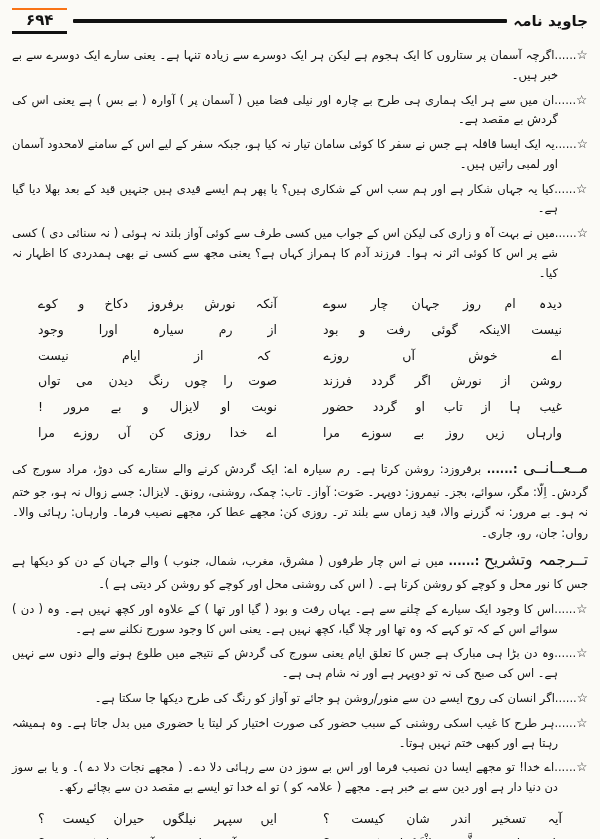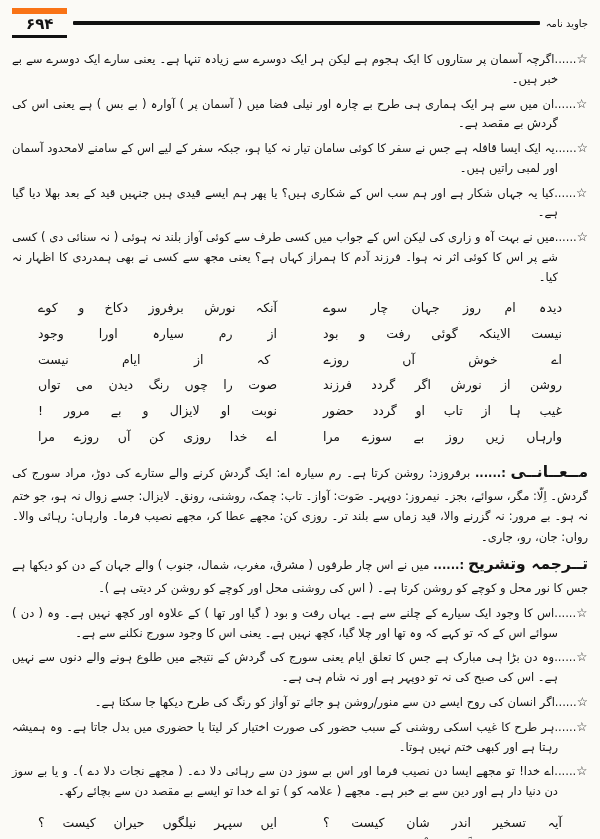--- a/index.html
+++ b/index.html
@@ -4,43 +4,43 @@
 <style>
   html,body{margin:0;padding:0;background:#e8e6e1;}
   .page{
     width:600px;min-height:839px;box-sizing:border-box;
     background:#fbfaf6;color:#141414;margin:0 auto;
     padding:8px 12px 16px;direction:rtl;
     font-family:"DejaVu Sans",sans-serif;
   }
   
   .pagehead{display:flex;align-items:center;gap:6px;margin-bottom:10px;}
-  .head-title{font-weight:normal;font-size:10px;white-space:nowrap;letter-spacing:0;}
+  .head-title{font-weight:bold;font-size:15px;white-space:nowrap;letter-spacing:0;}
   .head-rule{flex:1;height:4px;background:#111;border-radius:1px;}
   .page-num{
     font-weight:bold;font-size:15px;padding:1px 14px 2px;
-    border-top:6px solid #f97316;border-bottom:3px solid #111;white-space:nowrap;
+    border-top:2px solid #f97316;border-bottom:3px solid #111;white-space:nowrap;
   }
   
   .starpara{
     margin:0 0 3px;font-size:11.5px;line-height:1.72;text-align:justify;
     padding-right:30px;text-indent:-30px;
   }
   .star{font-size:12.5px;}
   .leader{letter-spacing:1px;}
   
   .couplets{margin:8px 0 10px;padding:0 26px;}
   .couplet{display:flex;gap:46px;}
   .hemistich{
     flex:1;font-size:12.5px;line-height:2.05;
     text-align:justify;text-align-last:justify;
   }
   
   .section{font-size:11.5px;line-height:1.75;text-align:justify;margin:4px 0 4px;}
-  .sec-head{font-weight:bold;font-size:15.5px;}
+  .sec-head{font-weight:normal;font-size:15.5px;}
   .sec-sep{font-weight:bold;letter-spacing:1px;}
 </style>
 </head>
 <body>
 
 <div class="page">
 
   <header class="pagehead">
     <div class="head-title">جاوید نامہ</div>
     <div class="head-rule"></div>

